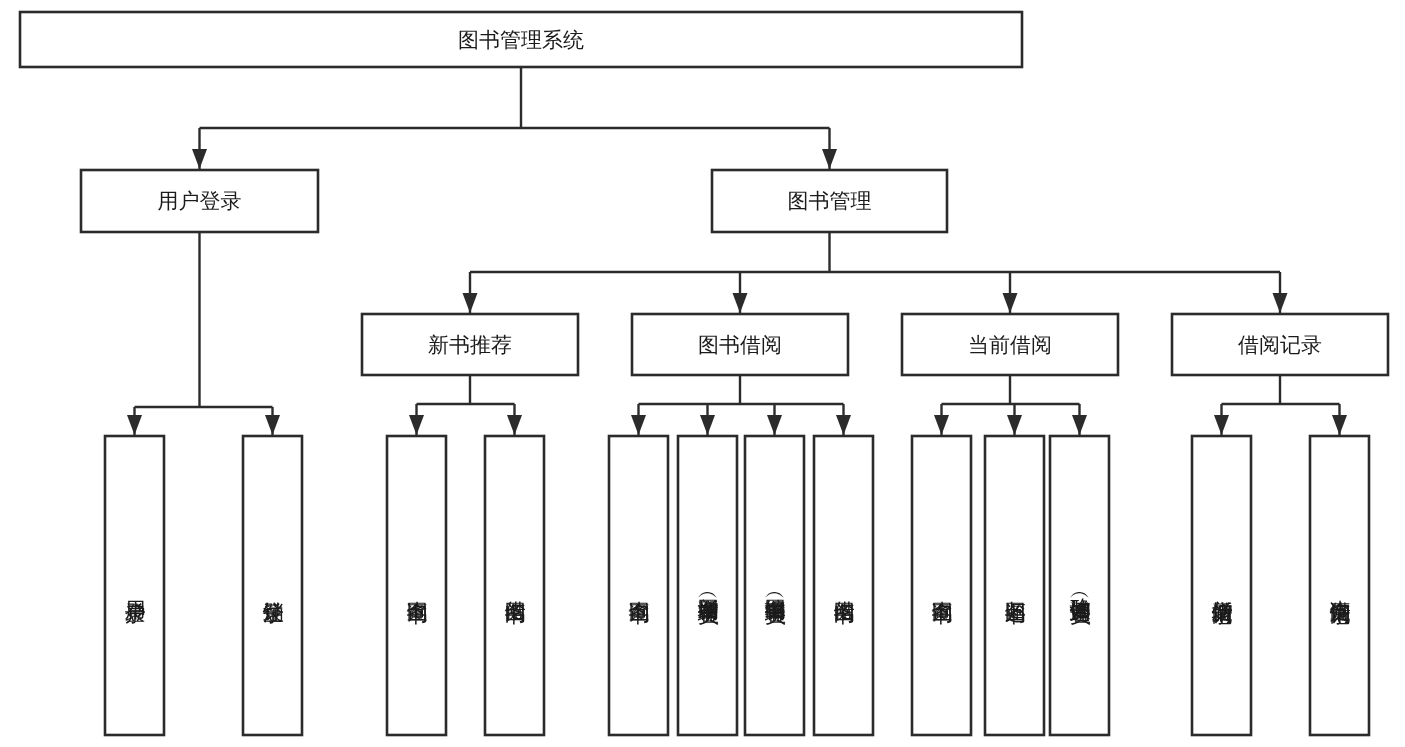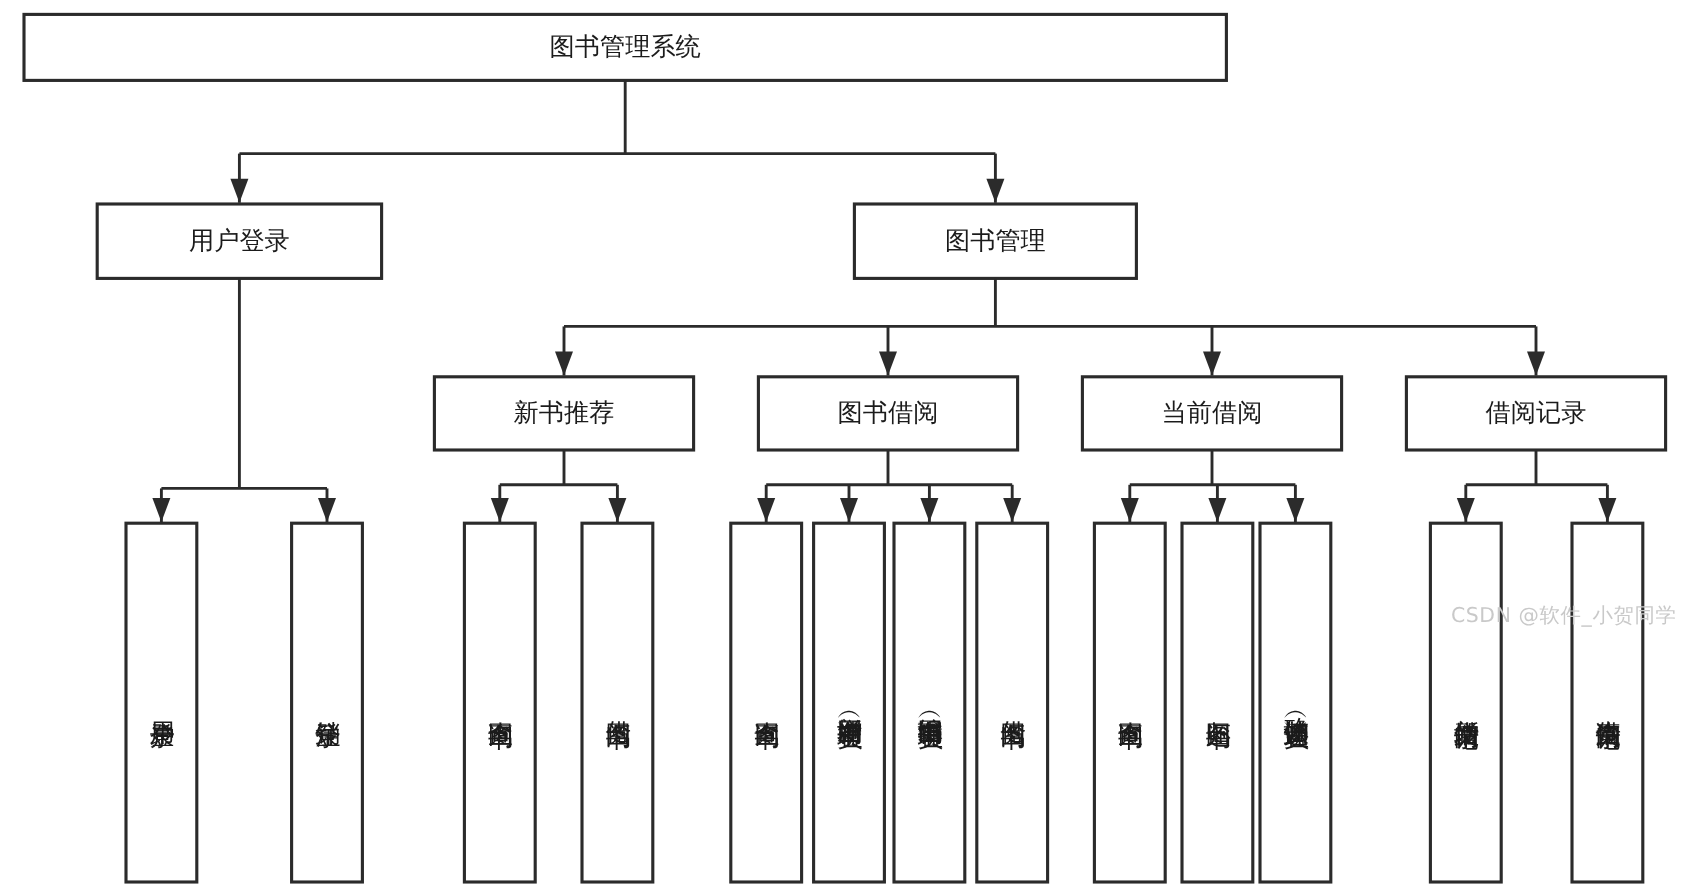--- a/index.html
+++ b/index.html
@@ -176,15 +176,14 @@
       <div class="leaf-label-wrap" style="left: 678px; top: 436px; width: 59px; height: 299px;">新增图书（管理员）</div>
       <div class="leaf-label-wrap" style="left: 745px; top: 436px; width: 59px; height: 299px;">编辑图书（管理员）</div>
       <div class="leaf-label-wrap" style="left: 814px; top: 436px; width: 59px; height: 299px;">借阅图书</div>
       <div class="leaf-label-wrap" style="left: 912px; top: 436px; width: 59px; height: 299px;">查询图书</div>
       <div class="leaf-label-wrap" style="left: 985px; top: 436px; width: 59px; height: 299px;">归还图书</div>
       <div class="leaf-label-wrap" style="left: 1050px; top: 436px; width: 59px; height: 299px;">确认归还（管理员）</div>
       <div class="leaf-label-wrap" style="left: 1192px; top: 436px; width: 59px; height: 299px;">新增借阅记录</div>
       <div class="leaf-label-wrap" style="left: 1310px; top: 436px; width: 59px; height: 299px;">查询借阅记录</div>
     </div>
 
-  <div class="watermark">CSDN @软件_小贺同学</div>
 
 </div>
 
 </body></html>

